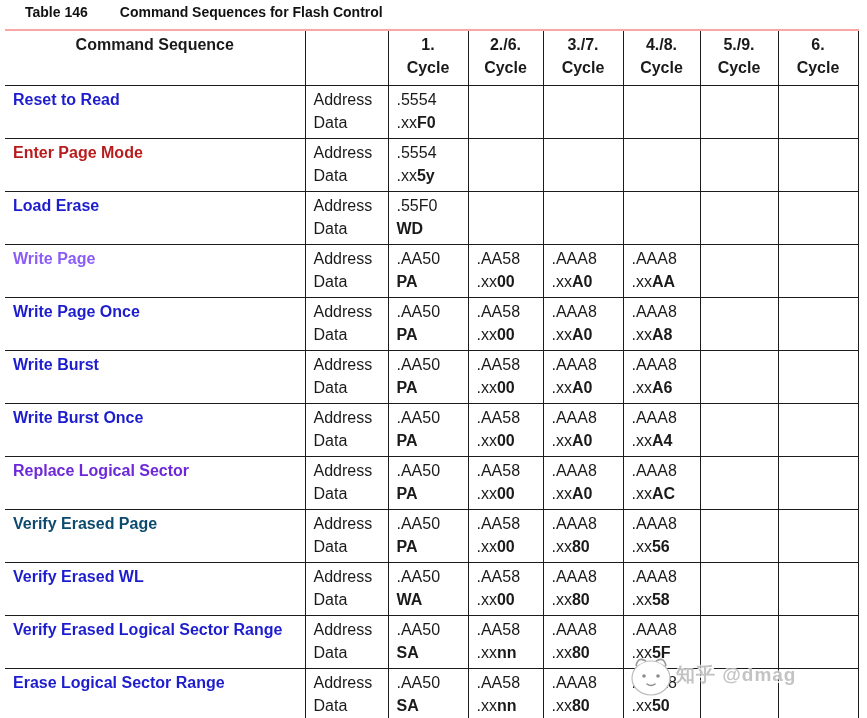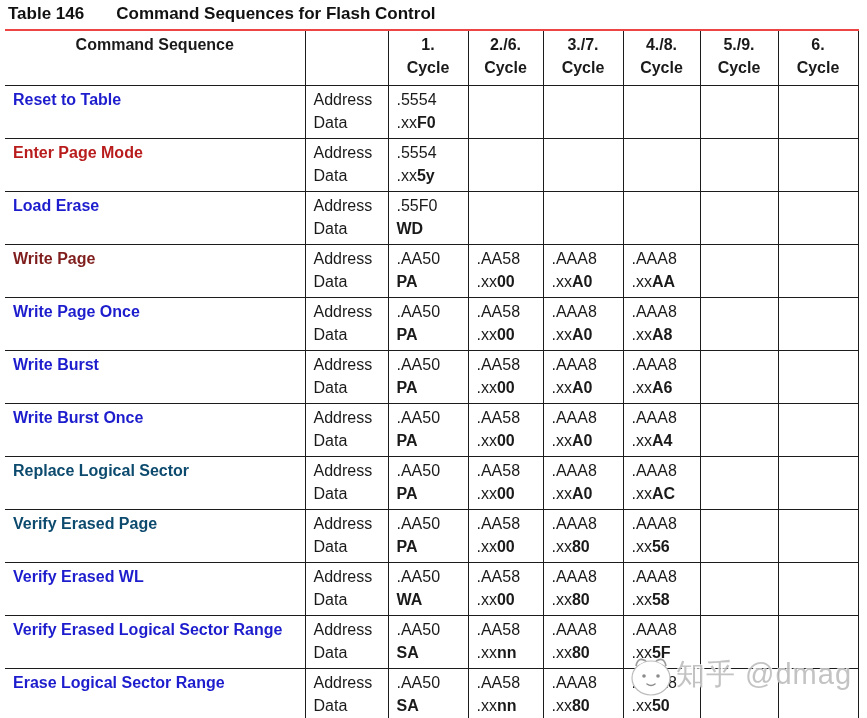--- a/index.html
+++ b/index.html
@@ -3,57 +3,57 @@
 <meta charset="utf-8">
 <style>
   html,body{margin:0;padding:0;}
   body{
     width:867px;height:718px;position:relative;overflow:hidden;
     background:#ffffff;color:#1a1a1a;
     font-family:"Liberation Sans", sans-serif;
   }
   .doc-title{
     display:flex;align-items:baseline;gap:32px;
-    font-size:17px;font-weight:bold;color:#111;
-    padding:4px 0 3px 8px;height:22px;
+    font-size:14px;font-weight:bold;color:#111;
+    padding:4px 0 3px 25px;height:22px;
   }
   table.cmd-table{
     border-collapse:collapse;table-layout:fixed;
     width:853px;margin-left:5px;
     font-size:16px;
   }
   .cmd-table th,.cmd-table td{
     border:1px solid #1c1c1c;
     vertical-align:top;padding:2px 4px 2px 8px;
     line-height:23px;
   }
   
   .cmd-table th:first-child,.cmd-table td:first-child{border-left:none;}
-  .cmd-table thead th{border-top:2px solid #ef4444;}
+  .cmd-table thead th{border-top:2px solid #fca5a5;}
   .cmd-table tbody tr:last-child td{border-bottom:3px solid #000;}
   .cmd-table thead th{
     font-weight:bold;text-align:center;height:50px;padding-left:4px;
   }
   .cmd-table tbody td{height:48px;}
   .hdr-l1,.hdr-l2{display:block;}
   .cmd-link{
     color:#1d1dce;font-weight:bold;cursor:pointer;
   }
   .lbl{display:block;}
   .addr-line{display:block;}
   .data-line{display:block;}
   .data-line b{font-weight:bold;}
   
   .watermark{
     position:absolute;left:628px;top:650px;width:236px;height:50px;
     pointer-events:none;display:flex;align-items:center;
   }
   .wm-face{flex:0 0 46px;height:46px;margin-right:2px;}
   .wm-text{
-    font-size:29px;font-weight:normal;letter-spacing:1px;white-space:nowrap;
+    font-size:19px;font-weight:bold;letter-spacing:1px;white-space:nowrap;
     color:rgba(185,185,185,0.85);
     text-shadow:2px 2px 0 rgba(255,255,255,0.95), -1px -1px 0 rgba(255,255,255,0.7);
   }
 </style>
 </head>
 <body>
 
 <div class="doc-title">
   <span>Table 146</span>
   <span>Command Sequences for Flash Control</span>
@@ -101,21 +101,21 @@
         <span class="hdr-l2">Cycle</span>
       </th>
       <th>
         <span class="hdr-l1">6.</span>
         <span class="hdr-l2">Cycle</span>
       </th>
     </tr>
   </thead>
   <tbody>
       <tr>
-        <td><span class="cmd-link" style="color: rgb(29, 29, 206);">Reset to Table</span></td>
+        <td><span class="cmd-link" style="color: rgb(29, 29, 206);">Reset to Read</span></td>
         <td>
           <span class="lbl">Address</span>
           <span class="lbl">Data</span>
         </td>
         <td>
           <span class="addr-line">.5554</span>
           <span class="data-line"><span>.xx</span><b>F0</b></span>
         </td>
         <td></td>
         <td></td>
@@ -149,21 +149,21 @@
           <span class="addr-line">.55F0</span>
           <span class="data-line"><span></span><b>WD</b></span>
         </td>
         <td></td>
         <td></td>
         <td></td>
         <td></td>
         <td></td>
       </tr>
       <tr>
-        <td><span class="cmd-link" style="color: #7f1d1d;">Write Page</span></td>
+        <td><span class="cmd-link" style="color: #8b5cf6;">Write Page</span></td>
         <td>
           <span class="lbl">Address</span>
           <span class="lbl">Data</span>
         </td>
         <td>
           <span class="addr-line">.AA50</span>
           <span class="data-line"><span></span><b>PA</b></span>
         </td>
         <td>
           <span class="addr-line">.AA58</span>
@@ -249,21 +249,21 @@
           <span class="data-line"><span>.xx</span><b>A0</b></span>
         </td>
         <td>
           <span class="addr-line">.AAA8</span>
           <span class="data-line"><span>.xx</span><b>A4</b></span>
         </td>
         <td></td>
         <td></td>
       </tr>
       <tr>
-        <td><span class="cmd-link" style="color: #0c4a6e;">Replace Logical Sector</span></td>
+        <td><span class="cmd-link" style="color: #6d28d9;">Replace Logical Sector</span></td>
         <td>
           <span class="lbl">Address</span>
           <span class="lbl">Data</span>
         </td>
         <td>
           <span class="addr-line">.AA50</span>
           <span class="data-line"><span></span><b>PA</b></span>
         </td>
         <td>
           <span class="addr-line">.AA58</span>

